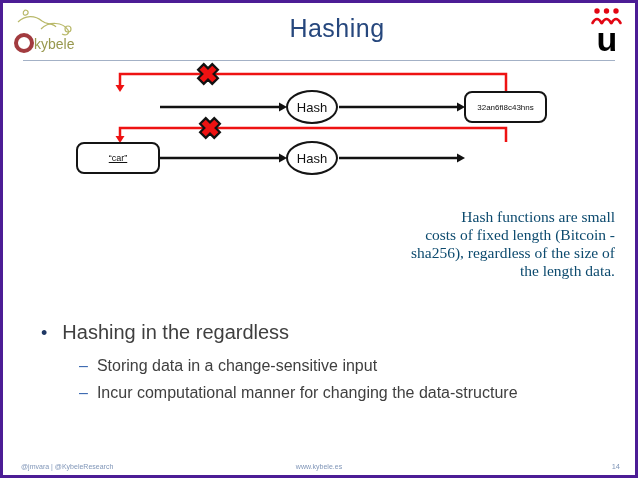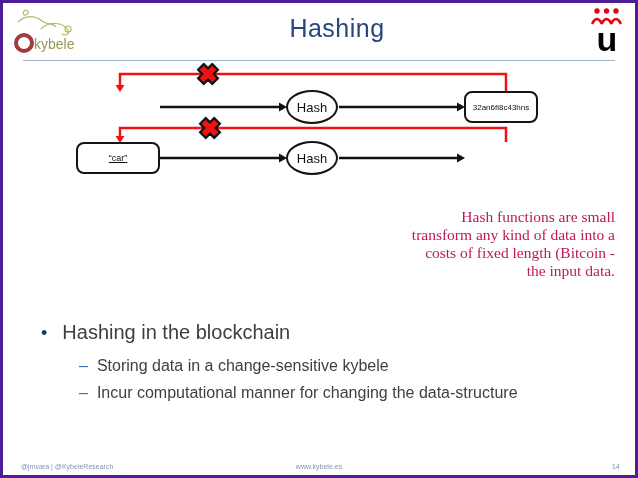--- a/index.html
+++ b/index.html
@@ -17,31 +17,31 @@
   .kybele-logo{position:absolute;left:8px;top:3px;width:76px;height:52px;}
   .urjc-logo{position:absolute;right:10px;top:3px;width:36px;height:52px;}
   
   .diagram-svg{position:absolute;left:0;top:0;width:638px;height:478px;z-index:1;pointer-events:none;}
   .node{
     position:absolute;display:flex;align-items:center;justify-content:center;
     background:#fff;border:2px solid #141414;z-index:2;box-sizing:border-box;
     color:#111;text-align:center;
   }
   .input-box{left:73px;width:84px;height:32px;border-radius:8px;font-size:9px;}
-  .output-box{left:461px;width:74px;height:32px;border-radius:8px;font-size:8px;justify-content:center;}
+  .output-box{left:461px;width:83px;height:32px;border-radius:8px;font-size:8px;justify-content:center;}
   .hash-ellipse{left:283px;width:52px;height:34px;border-radius:50%;font-size:13px;}
   .row1.input-box,.row1.output-box{top:88px;}
   .row1.hash-ellipse{top:87px;}
   .row2.input-box,.row2.output-box{top:139px;text-decoration:underline;}
   .row2.hash-ellipse{top:138px;}
   
   .annotation{
     position:absolute;top:205px;right:20px;text-align:right;
     font-family:"Liberation Serif","DejaVu Serif",serif;
-    font-size:15.5px;line-height:18px;color:#be185d;
+    font-size:15.5px;line-height:18px;color:#0c4a6e;
   }
   
   .bullet-main{position:absolute;top:318px;left:38px;display:flex;gap:15px;font-size:20px;color:#3f3f3f;}
   .bullet-main .marker{color:#1f3864;font-size:18px;line-height:24px;}
   .bullet-sub{position:absolute;left:76px;display:flex;gap:9px;font-size:16px;color:#3f3f3f;}
   .bullet-sub .dash{color:#3a68b0;}
   .bullet-sub.s1{top:354px;}
   .bullet-sub.s2{top:381px;}
   
   .footer-left{position:absolute;left:18px;top:460px;font-size:7px;color:#8096b8;}
@@ -133,32 +133,32 @@
 
   <div class="node input-box row2">
     <span>“car”</span>
   </div>
   <div class="node hash-ellipse row2">
     <span>Hash</span>
   </div>
 
   <div class="annotation">
     <div>Hash functions are small</div>
-    <div>transform any kind of data into a</div>
     <div>costs of fixed length (Bitcoin -</div>
-    <div>the input data.</div>
+    <div>sha256), regardless of the size of</div>
+    <div>the length data.</div>
   </div>
 
   <div class="bullet-main">
     <span class="marker">•</span>
-    <span>Hashing in the blockchain</span>
+    <span>Hashing in the regardless</span>
   </div>
   <div class="bullet-sub s1">
     <span class="dash">–</span>
-    <span>Storing data in a change-sensitive kybele</span>
+    <span>Storing data in a change-sensitive input</span>
   </div>
   <div class="bullet-sub s2">
     <span class="dash">–</span>
     <span>Incur computational manner for changing the data-structure</span>
   </div>
 
   <div class="footer-left">@jmvara | @KybeleResearch</div>
   <div class="footer-center">www.kybele.es</div>
   <div class="footer-page">14</div>
 

